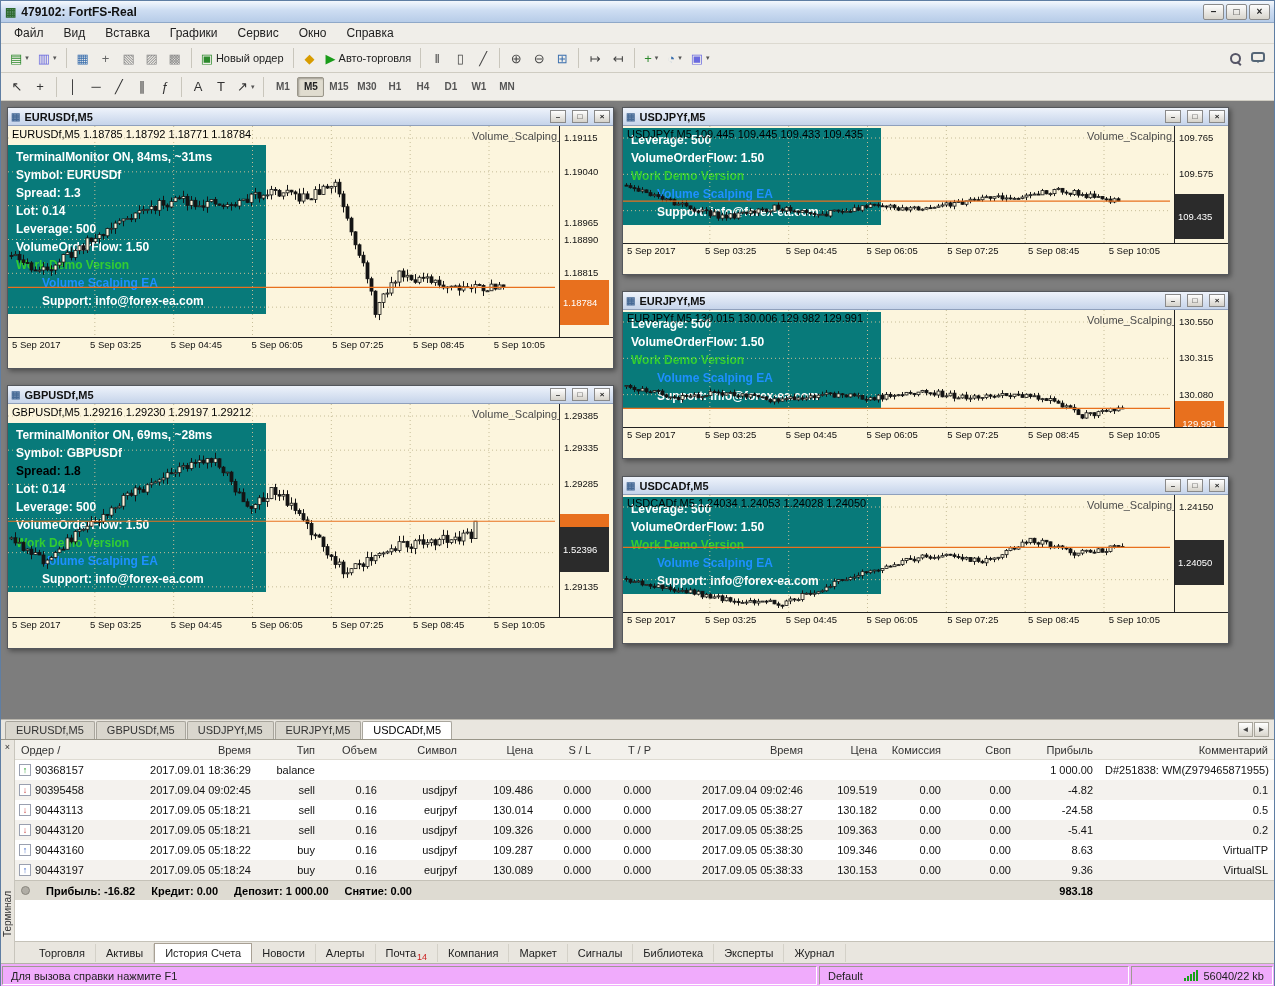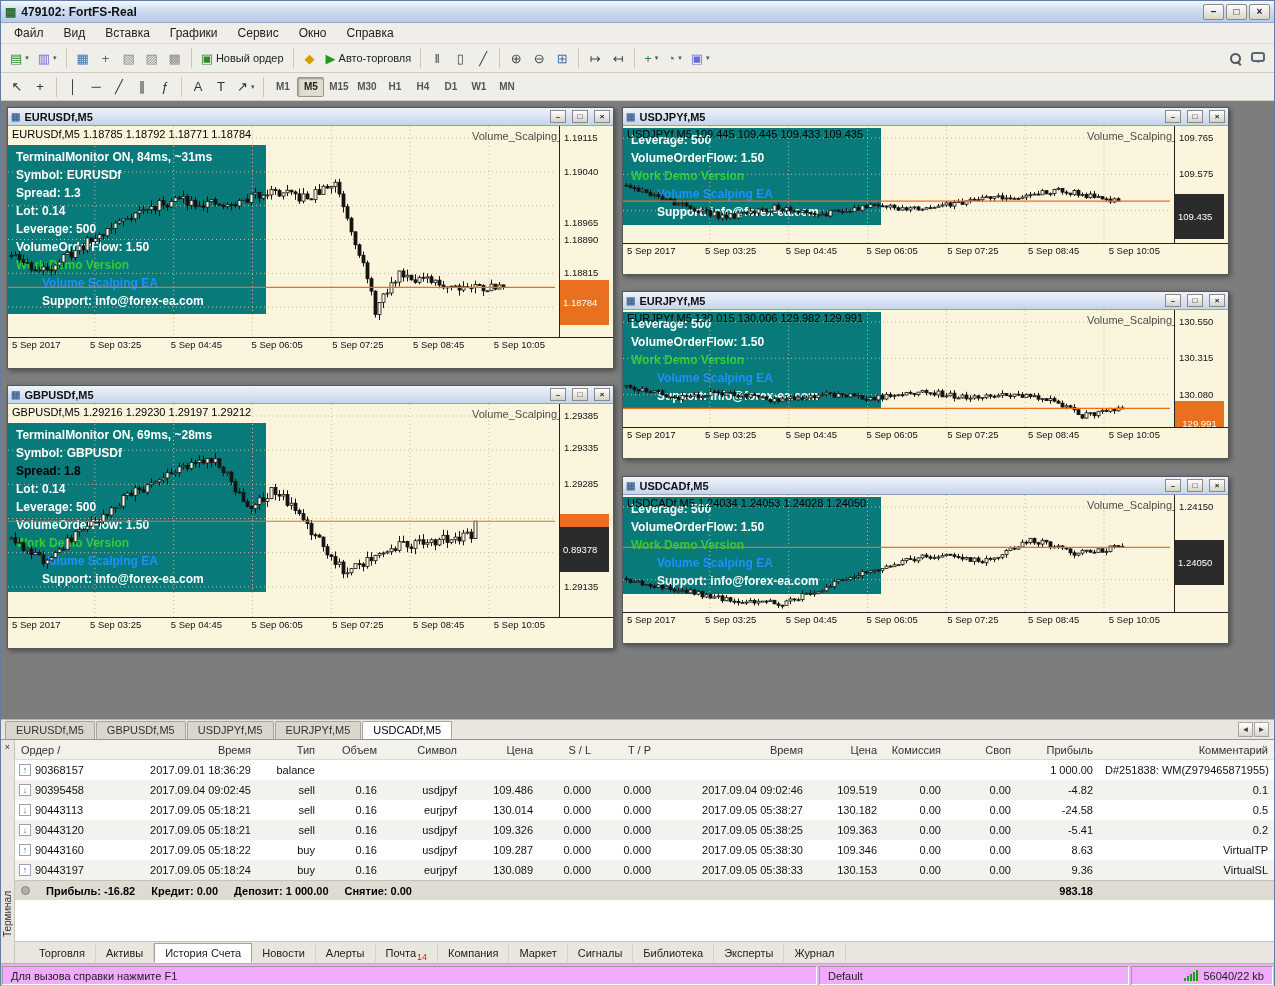--- a/index.html
+++ b/index.html
@@ -828,21 +828,21 @@
           </div>
           <div class="yaxis" style="height: 229px;">
             <span class="ylab" style="top: 6px;">1.29385</span>
             <span class="ylab" style="top: 38px;">1.29335</span>
             <span class="ylab" style="top: 74.3333px;">1.29285</span>
             <span class="ylab" style="top: 108.5px;">1.29235</span>
             <span class="ylab" style="top: 142.667px;">1.29185</span>
             <span class="ylab" style="top: 176.833px;">1.29135</span>
             <span class="ylab" style="top: 211px;">1.29085</span>
             <span class="ytag" style="top: 110.233px; background: rgb(232, 112, 30);">1.29231</span>
-            <span class="ytag" style="top: 123.217px; background: rgb(43, 43, 43);">0.89378</span>
+            <span class="ytag" style="top: 123.217px; background: rgb(43, 43, 43);">1.52396</span>
           </div>
           <div class="xaxis">
             <span class="xlab">5 Sep 2017</span>
             <span class="xlab">5 Sep 03:25</span>
             <span class="xlab">5 Sep 04:45</span>
             <span class="xlab">5 Sep 06:05</span>
             <span class="xlab">5 Sep 07:25</span>
             <span class="xlab">5 Sep 08:45</span>
             <span class="xlab">5 Sep 10:05</span>
           </div>

